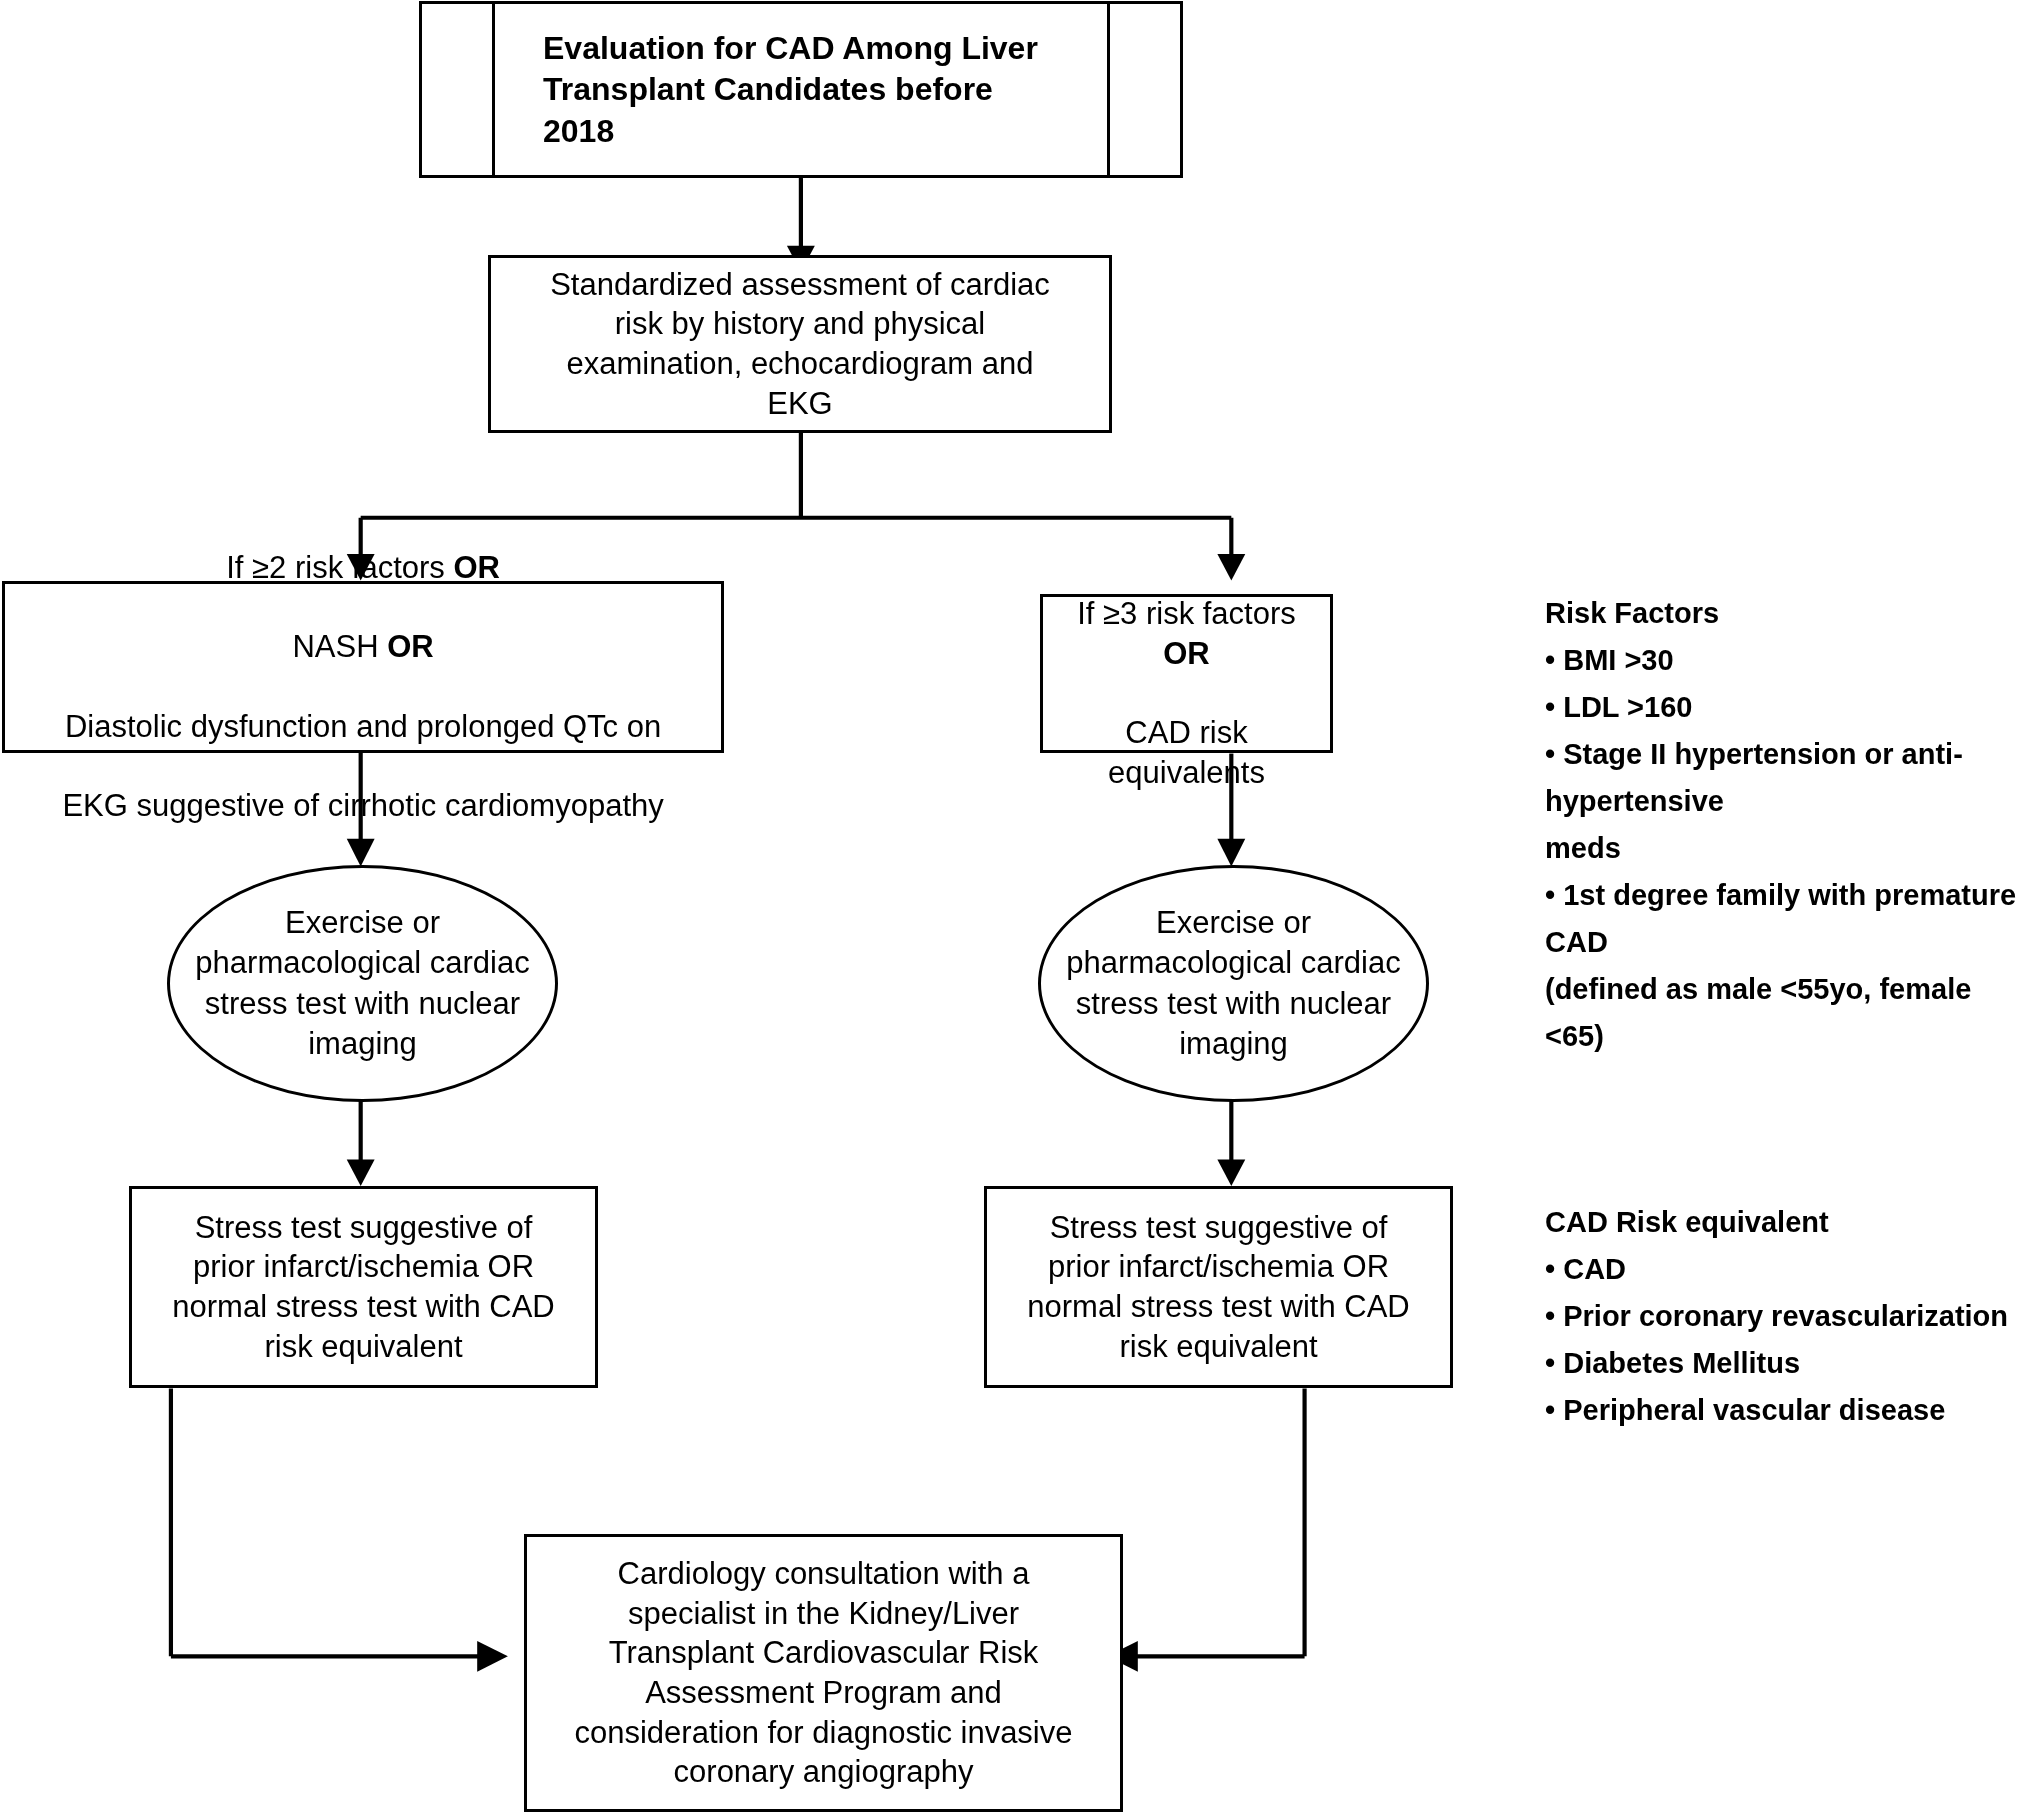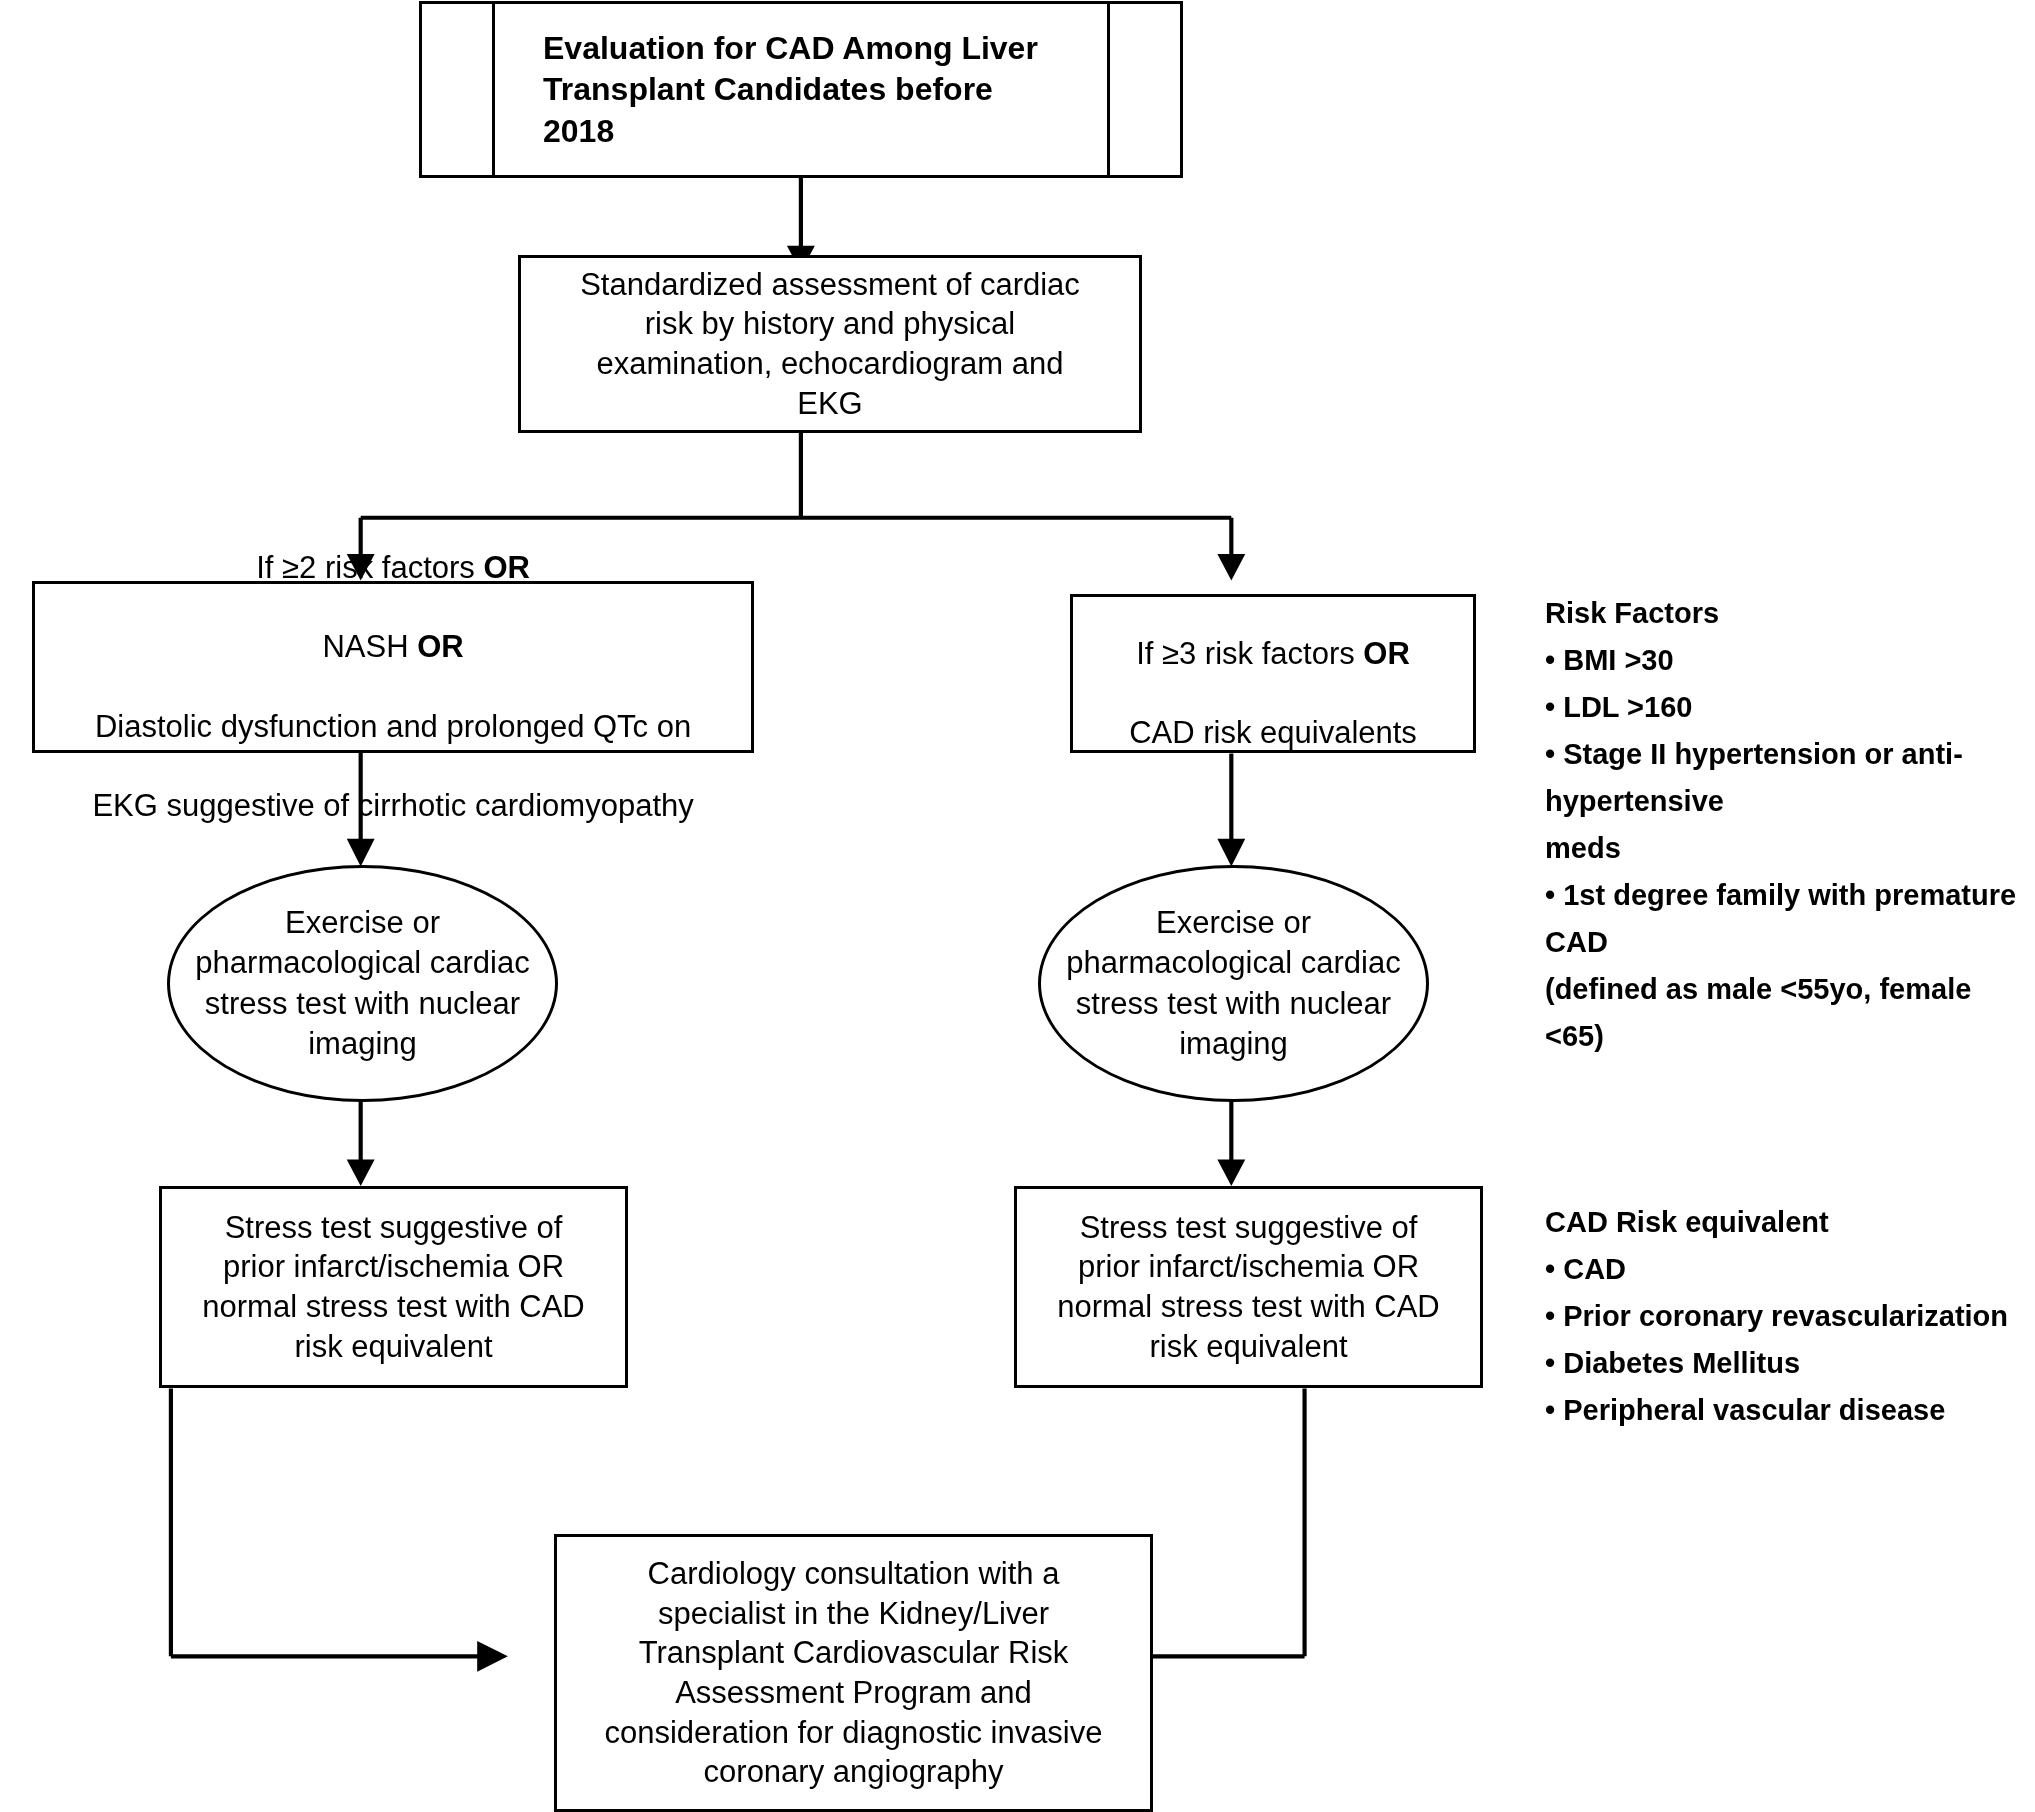--- a/index.html
+++ b/index.html
@@ -27,21 +27,20 @@
     pointer-events: none;
   }
   .node {
     position: absolute;
     box-sizing: border-box;
     display: flex;
     align-items: center;
     justify-content: center;
     background: #ffffff;
     border: 3.5px solid #000000;
-    margin-left: 30px;
   }
   .node .txt {
     text-align: center;
     line-height: 1.28;
     font-size: 31px;
     white-space: pre-line;
     padding: 0 9.8px;
   }
   .ellipse {
     position: absolute;
@@ -174,21 +173,21 @@
 
   <div class="node" style="left:2.1px; top:581px; width:722px; height:172px;">
     <div class="txt mixed">
       <span>If ≥2 risk factors </span><span class="b">OR</span><br>
       <span>NASH </span><span class="b">OR</span><br>
       <span>Diastolic dysfunction and prolonged QTc on</span><br>
       <span>EKG suggestive of cirrhotic cardiomyopathy</span>
     </div>
   </div>
 
-  <div class="node" style="left:1040px; top:594px; width:406px; height:159px;">
+  <div class="node" style="left:1040px; top:594px; width:293px; height:159px;">
     <div class="txt mixed">
       <span>If ≥3 risk factors </span><span class="b">OR</span><br>
       <span>CAD risk equivalents</span>
     </div>
   </div>
 
   <div class="ellipse" style="left:167px; top:865px; width:391px; height:237px;">
     <div class="txt">Exercise or
 pharmacological cardiac
 stress test with nuclear

